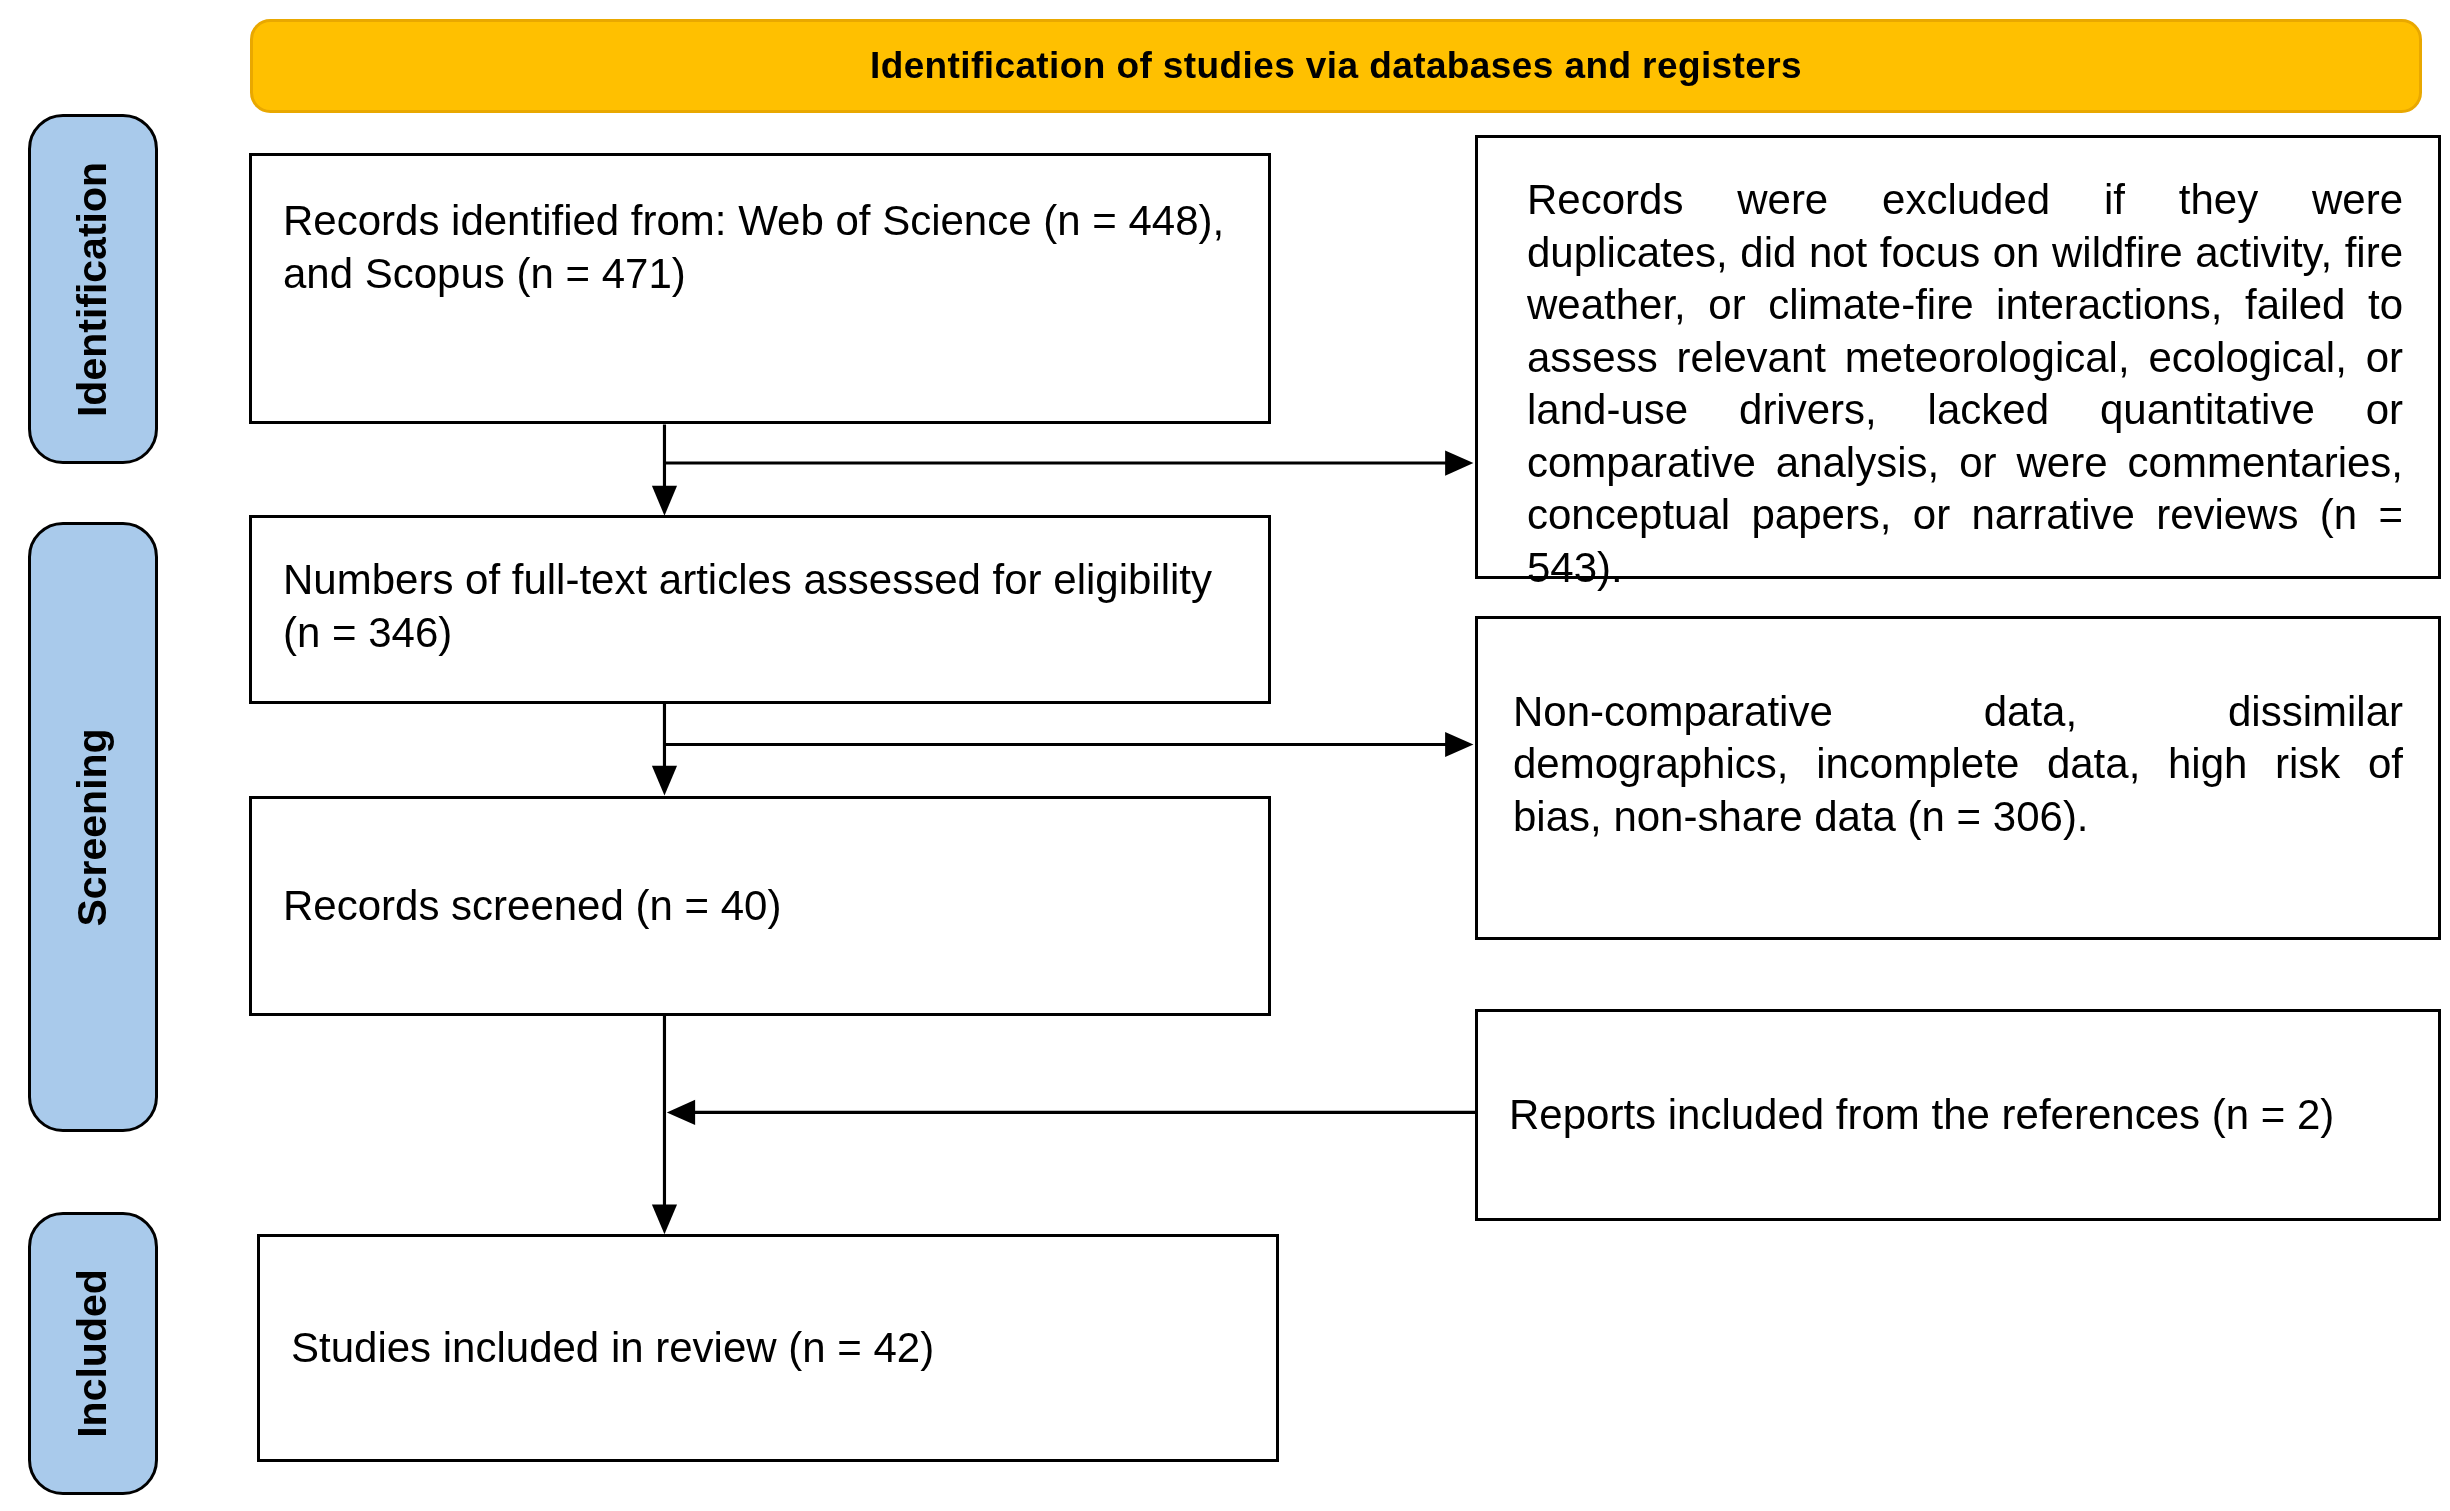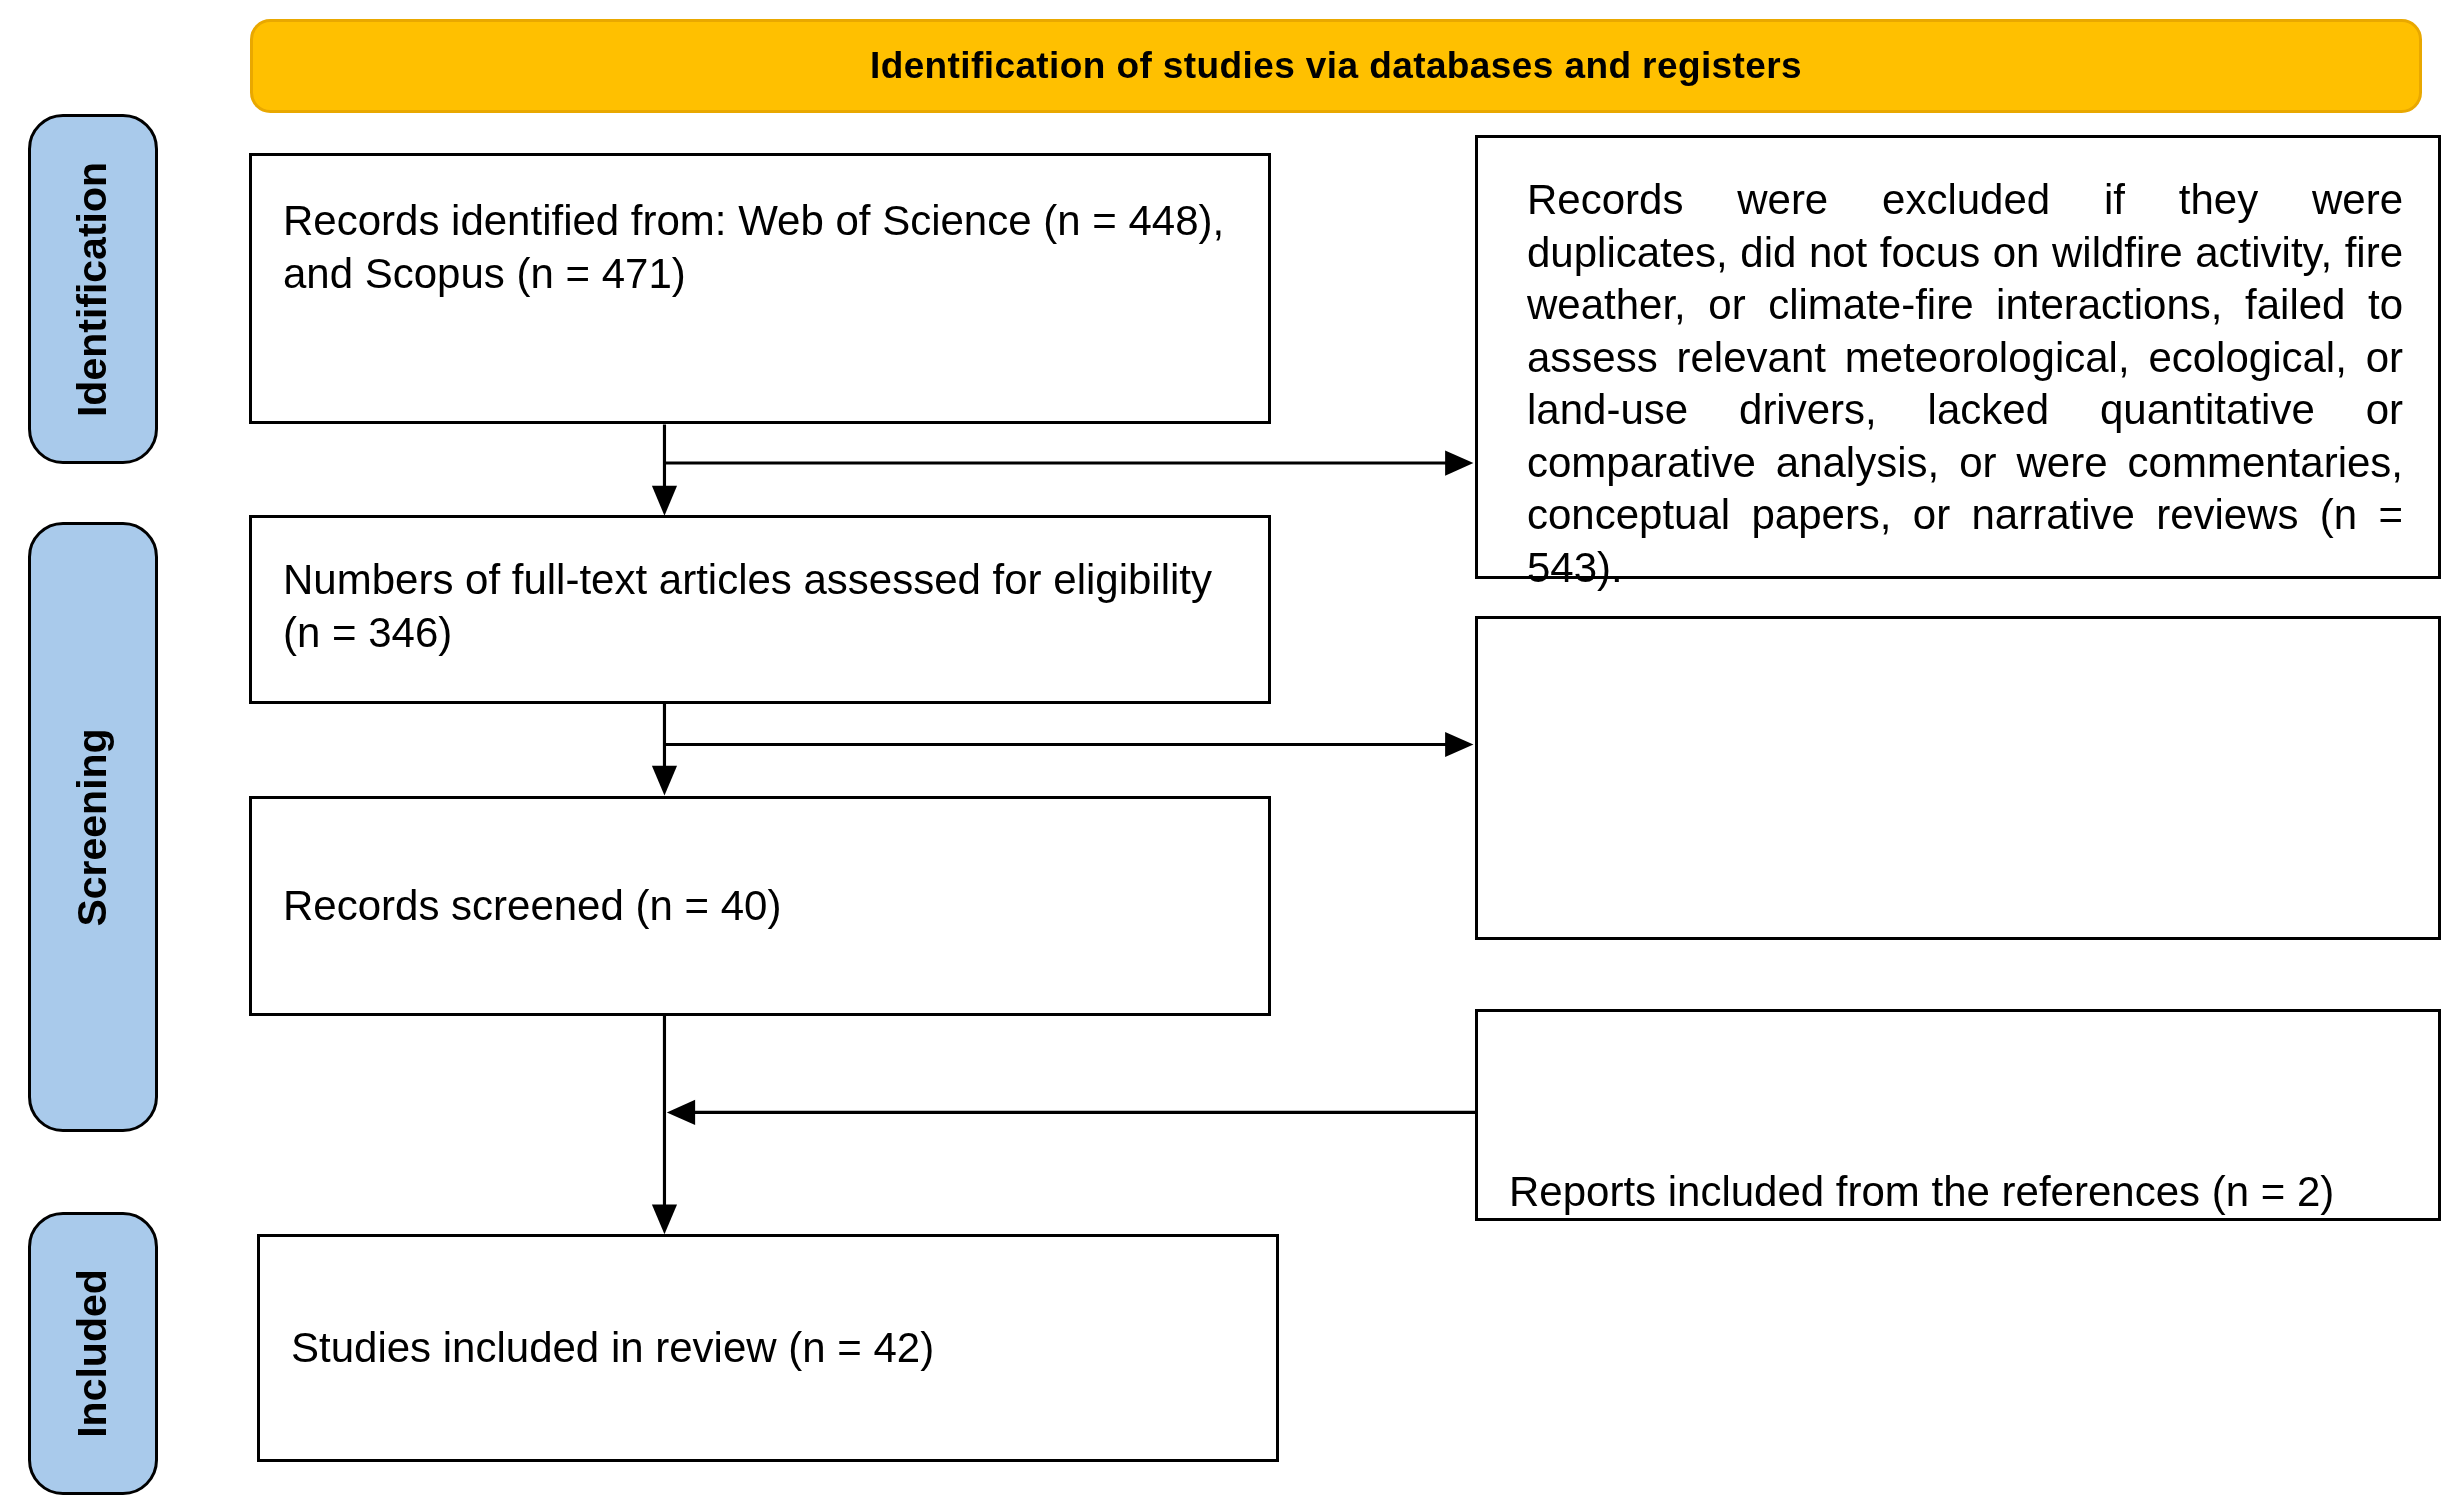--- a/index.html
+++ b/index.html
@@ -87,21 +87,21 @@
   #box-records-excluded {
     left: 1475px; top: 616px; width: 966px; height: 324px;
     padding: 39px 35px 0 35px;
   }
   #box-records-excluded .excluded-body {
     margin-top: 27.5px;
     text-align: justify;
   }
   #box-reports-references {
     left: 1475px; top: 1009px; width: 966px; height: 212px;
-    display: flex; align-items: flex-end;
+    display: flex; align-items: center;
     padding-left: 31px; 
   }
   .arrow-layer {
     position: absolute;
     left: 0; top: 0;
     width: 2450px; height: 1511px;
     pointer-events: none;
   }
 </style>
 </head>
@@ -164,20 +164,21 @@
 
   <div class="flow-box" id="box-included">
     <span class="pad-lr">Studies included in review (n = 42)</span>
   </div>
 
   <div class="flow-box" id="box-excluded-reasons">
     <span>Records were excluded if they were duplicates, did not focus on wildfire activity, fire weather, or climate-fire interactions, failed to assess relevant meteorological, ecological, or land-use drivers, lacked quantitative or comparative analysis, or were commentaries, conceptual papers, or narrative reviews (n = 543).</span>
   </div>
 
   <div class="flow-box" id="box-records-excluded">
+    <div class="excluded-body">Non-comparative data, dissimilar demographics, incomplete data, high risk of bias, non-share data (n = 306).</div>
   </div>
 
   <div class="flow-box" id="box-reports-references">
     <span>Reports included from the references (n = 2)</span>
   </div>
 
 </div>
 
 
 </body></html>

